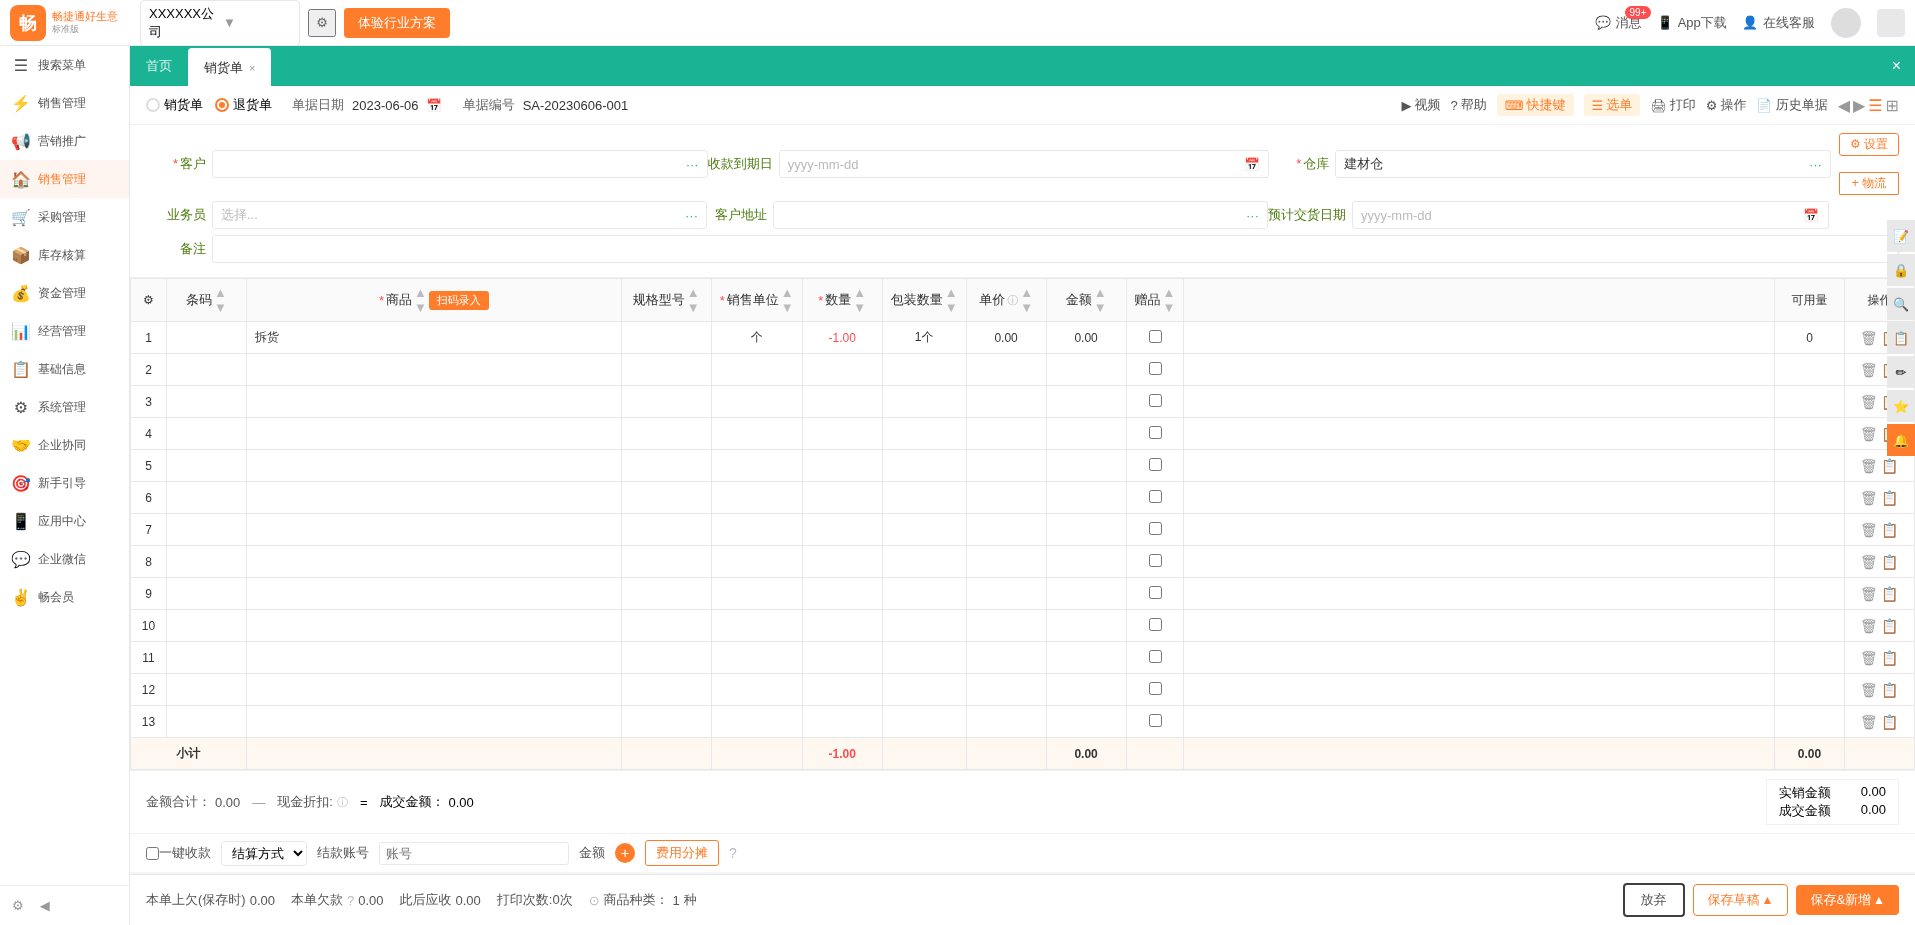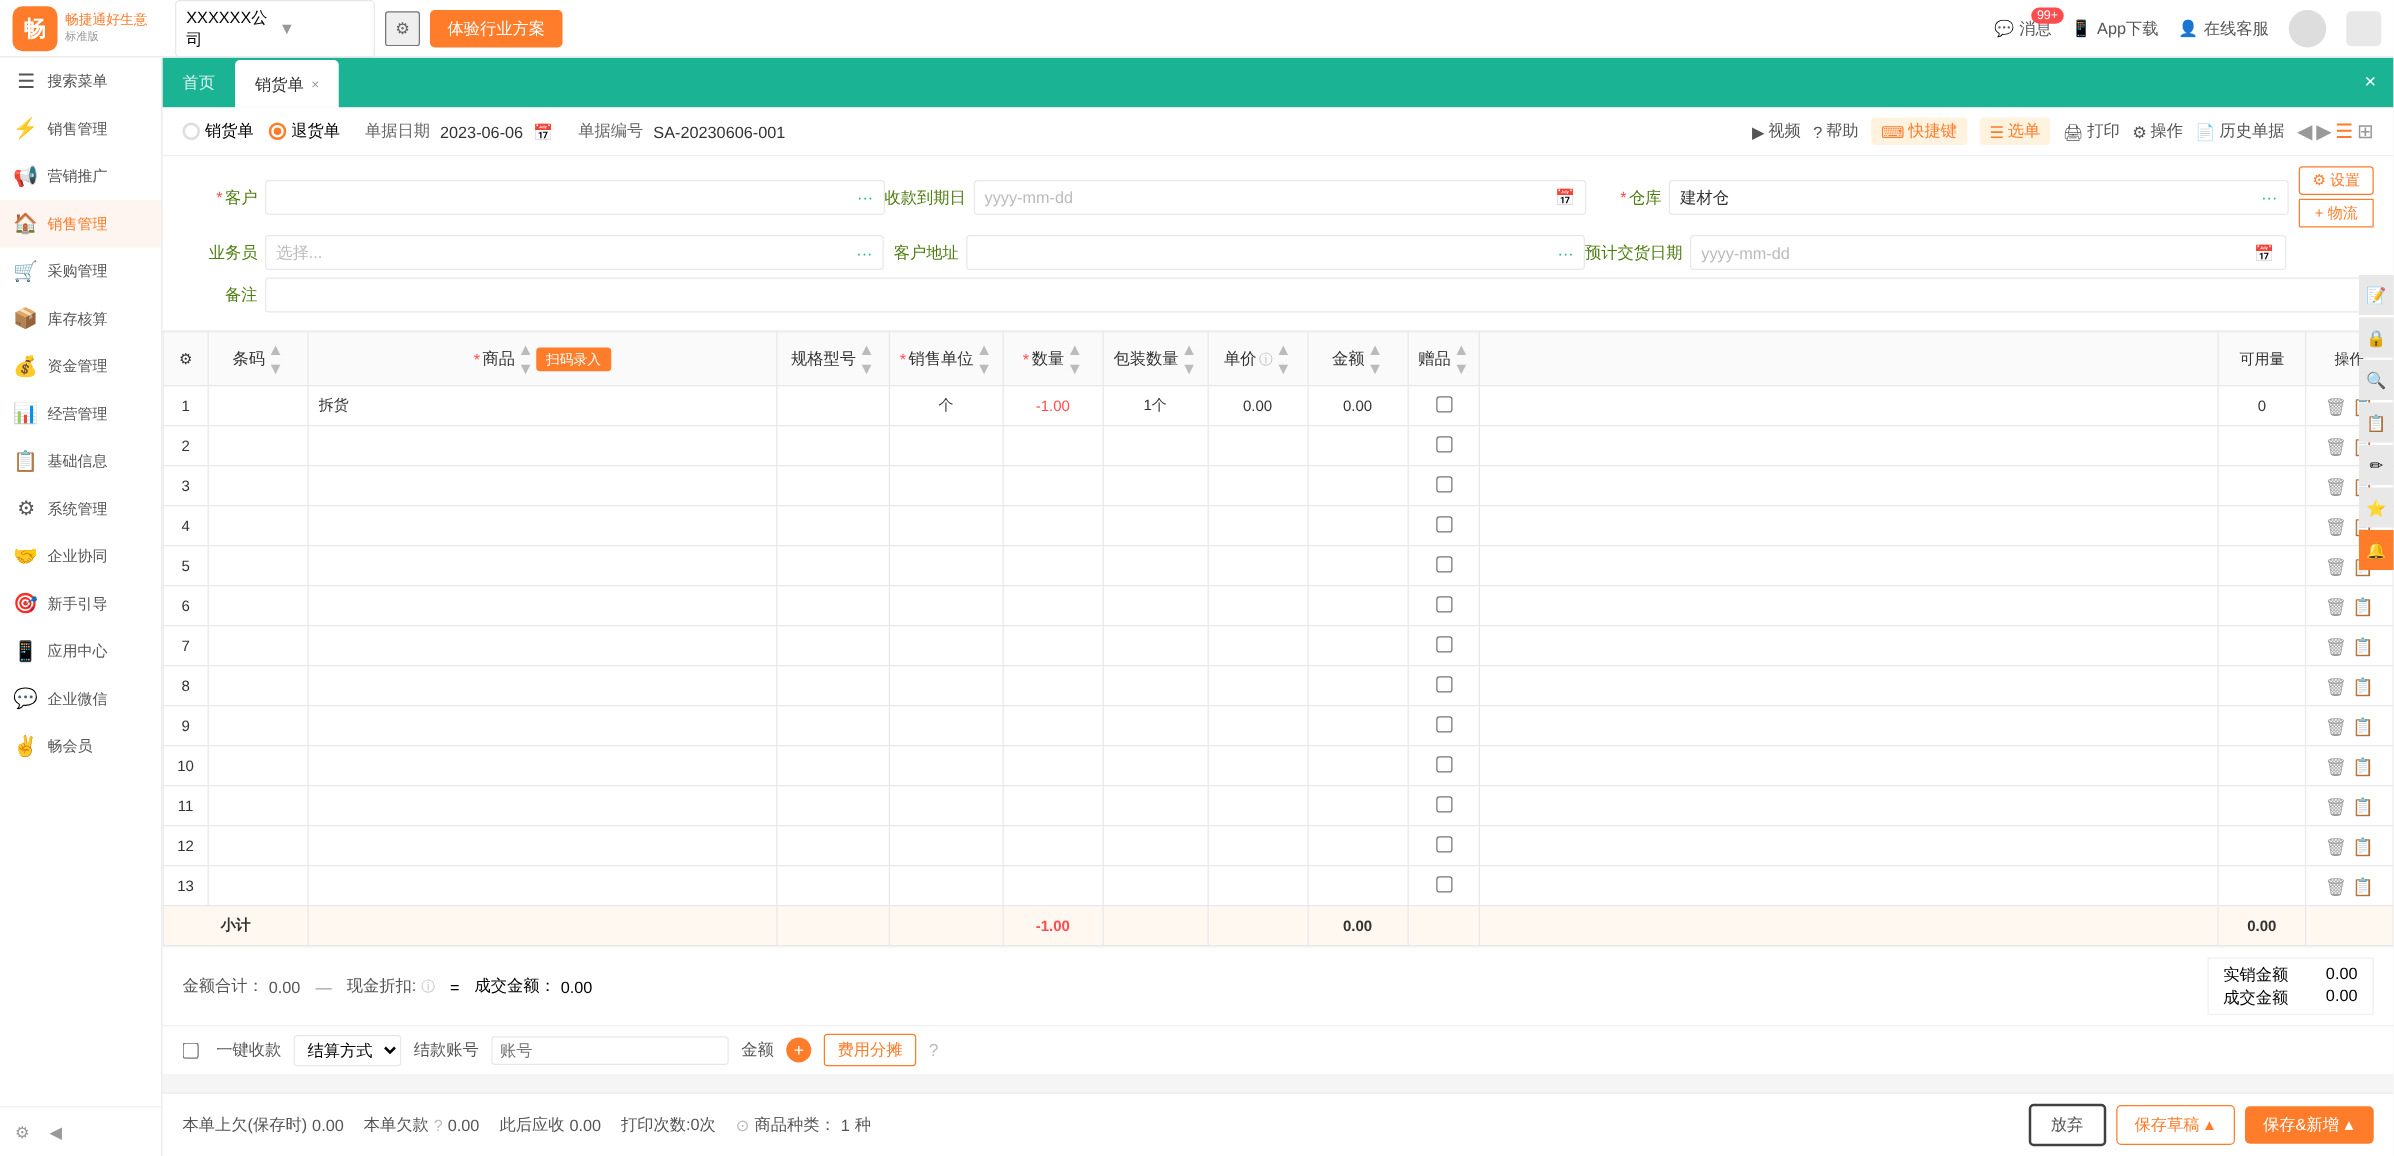--- a/index.html
+++ b/index.html
@@ -126,21 +126,21 @@
     }
     .footer-item { display: flex; align-items: center; gap: 4px; color: #555; }
     .footer-dash { color: #999; }
     .footer-result { display: flex; align-items: center; gap: 4px; }
 
     
     .payment-row {
       padding: 6px 16px; display: flex; align-items: center; gap: 10px;
       border-top: 1px solid #f0f0f0; background: #fff;
     }
-    .checkbox-label { display: flex; align-items: center; gap: 14px; cursor: pointer; color: #555; }
+    .checkbox-label { display: flex; align-items: center; gap: 0; cursor: pointer; color: #555; }
     .select-inline { border: 1px solid #e8e8e8; border-radius: 3px; padding: 3px 6px; background: #fff; }
     .add-btn { background: #ff7c2a; color: #fff; border: none; border-radius: 50%; width: 20px; height: 20px; cursor: pointer; font-size: 14px; display: flex; align-items: center; justify-content: center; }
     .fee-btn { border: 1px solid #ff7c2a; color: #ff7c2a; background: #fff; border-radius: 3px; padding: 3px 10px; cursor: pointer; }
 
     
     .bottom-bar {
       background: #fff; border-top: 1px solid #e8e8e8; padding: 8px 16px;
       display: flex; align-items: center; gap: 16px; flex-shrink: 0;
     }
     .bottom-stat { display: flex; align-items: center; gap: 4px; color: #555; }
@@ -355,21 +355,21 @@
             </div>
 
             <div class="field-group" style="flex:1.5;">
               <span class="field-label required">仓库</span>
               <div class="field-input">
                 <span>建材仓</span>
                 <span class="dots">···</span>
               </div>
             </div>
 
-            <div style="display:flex;flex-direction:column;gap:3px;margin-left:8px;">
+            <div style="display:flex;flex-direction:column;gap:16px;margin-left:8px;">
               <button style="border:1px solid #ff7c2a;color:#ff7c2a;background:#fff;padding:2px 10px;cursor:pointer;border-radius:3px;font-size:12px;">⚙ 设置</button>
               <button style="border:1px solid #ff7c2a;color:#ff7c2a;background:#fff;padding:2px 10px;cursor:pointer;border-radius:1px;font-size:12px;">+ 物流</button>
             </div>
           </div>
           <div class="field-row">
 
             <div class="field-group" style="flex:1.5;">
               <span class="field-label">业务员</span>
               <div class="field-input">
                 <span style="color:#bbb;">选择...</span>

